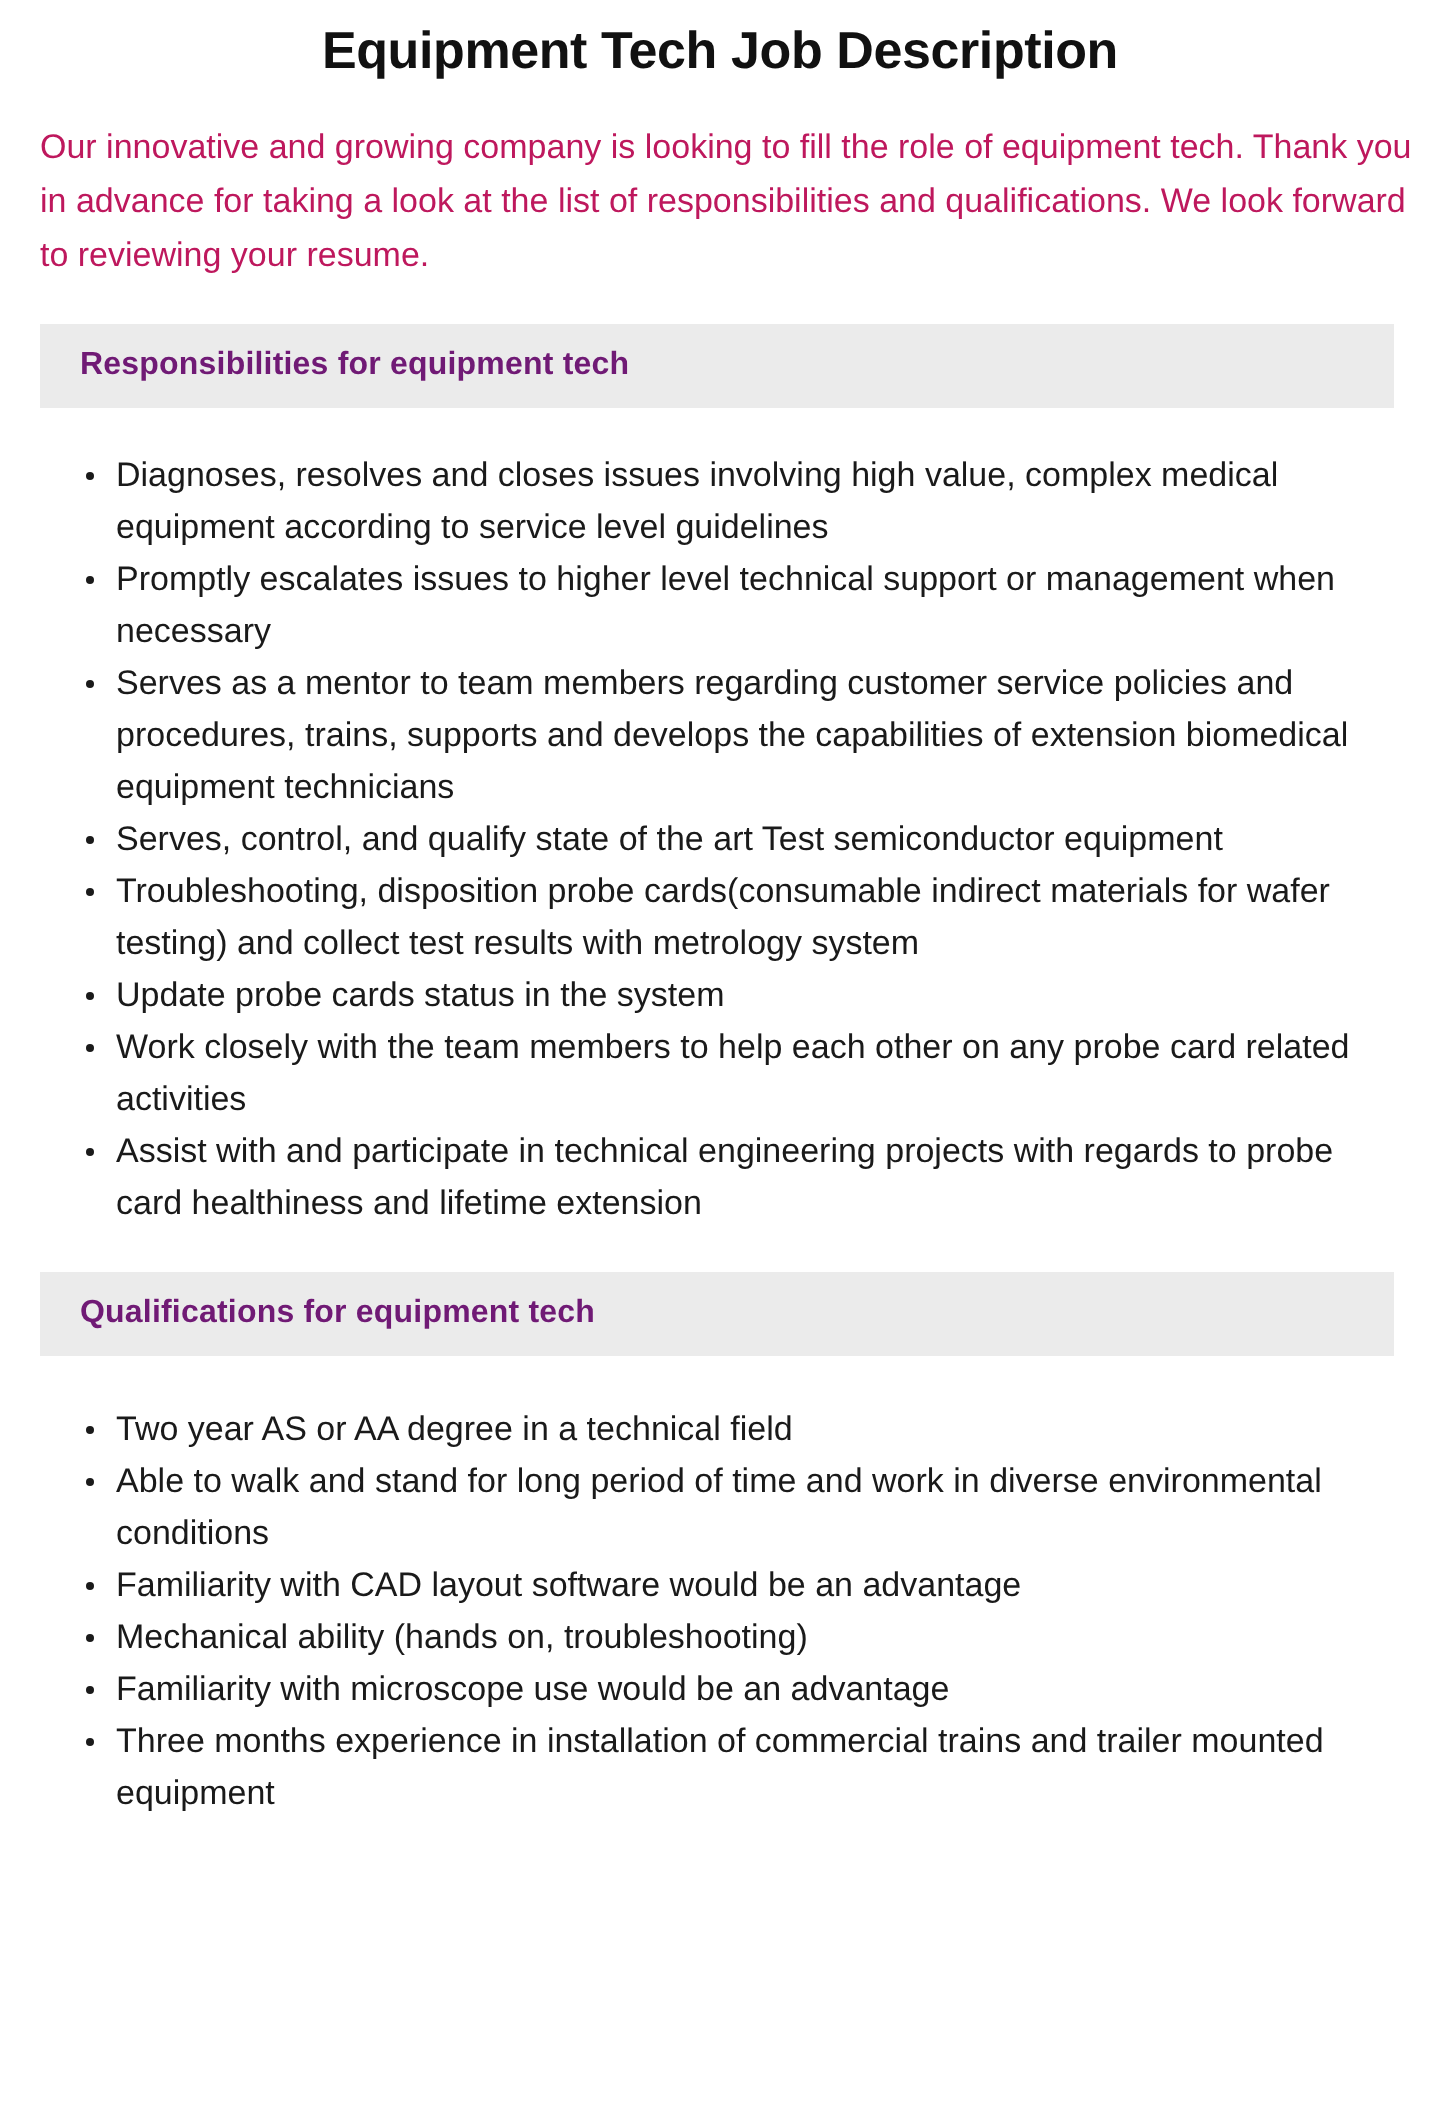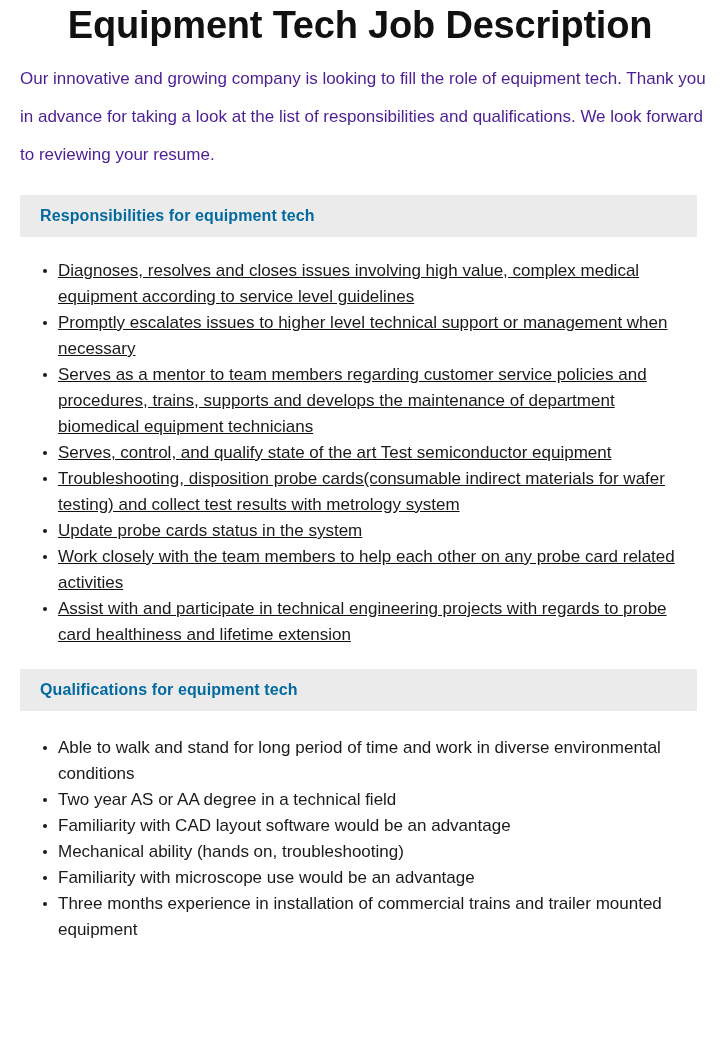--- a/index.html
+++ b/index.html
@@ -21,61 +21,60 @@
     height: 1057px;
     position: relative;
     box-sizing: border-box;
     padding: 0;
     background: #ffffff;
   }
   .doc-title {
     margin: 0;
     padding: 6px 20px 0 20px;
     text-align: center;
-    font-size: 38px;
+    font-size: 26px;
     line-height: 38px;
     font-weight: 700;
     letter-spacing: -0.2px;
     color: #111111;
   }
   .intro {
     margin: 16px 0 0 0;
     padding: 0 12px 0 20px;
     font-size: 17px;
-    line-height: 38px;
-    color: #4c1d95;
+    line-height: 27px;
+    color: #be185d;
     max-width: 700px;
   }
   .section {
     margin-top: 21px;
   }
   .section-header {
     margin: 0 23px 0 20px;
     background: #ebebeb;
     height: 42px;
     display: flex;
     align-items: center;
     padding: 0 0 0 20px;
     box-sizing: border-box;
   }
   .section-header-text {
     font-size: 16px;
     font-weight: 700;
     line-height: 20px;
-    color: #0369a1;
+    color: #701a75;
     letter-spacing: 0.1px;
   }
   ul.bullets {
     list-style: none;
     margin: 0;
     padding: 0;
   }
   ul.bullets.first-list {
     margin-top: 21px;
-    text-decoration: underline;
   }
   ul.bullets.second-list {
     margin-top: 24px;
   }
   ul.bullets li {
     position: relative;
     padding-left: 58px;
     padding-right: 24px;
     font-size: 17px;
     line-height: 26px;
@@ -112,21 +111,21 @@
       <li>
         <span class="bullet-dot"></span>
         <span class="li-text">Diagnoses, resolves and closes issues involving high value, complex medical equipment according to service level guidelines</span>
       </li>
       <li>
         <span class="bullet-dot"></span>
         <span class="li-text">Promptly escalates issues to higher level technical support or management when necessary</span>
       </li>
       <li>
         <span class="bullet-dot"></span>
-        <span class="li-text">Serves as a mentor to team members regarding customer service policies and procedures, trains, supports and develops the maintenance of department biomedical equipment technicians</span>
+        <span class="li-text">Serves as a mentor to team members regarding customer service policies and procedures, trains, supports and develops the capabilities of extension biomedical equipment technicians</span>
       </li>
       <li>
         <span class="bullet-dot"></span>
         <span class="li-text">Serves, control, and qualify state of the art Test semiconductor equipment</span>
       </li>
       <li>
         <span class="bullet-dot"></span>
         <span class="li-text">Troubleshooting, disposition probe cards(consumable indirect materials for wafer testing) and collect test results with metrology system</span>
       </li>
       <li>
@@ -144,25 +143,25 @@
     </ul>
   </div>
 
   <div class="section">
     <div class="section-header">
       <span class="section-header-text">Qualifications for equipment tech</span>
     </div>
     <ul class="bullets second-list">
       <li>
         <span class="bullet-dot"></span>
-        <span class="li-text">Able to walk and stand for long period of time and work in diverse environmental conditions</span>
+        <span class="li-text">Two year AS or AA degree in a technical field</span>
       </li>
       <li>
         <span class="bullet-dot"></span>
-        <span class="li-text">Two year AS or AA degree in a technical field</span>
+        <span class="li-text">Able to walk and stand for long period of time and work in diverse environmental conditions</span>
       </li>
       <li>
         <span class="bullet-dot"></span>
         <span class="li-text">Familiarity with CAD layout software would be an advantage</span>
       </li>
       <li>
         <span class="bullet-dot"></span>
         <span class="li-text">Mechanical ability (hands on, troubleshooting)</span>
       </li>
       <li>

